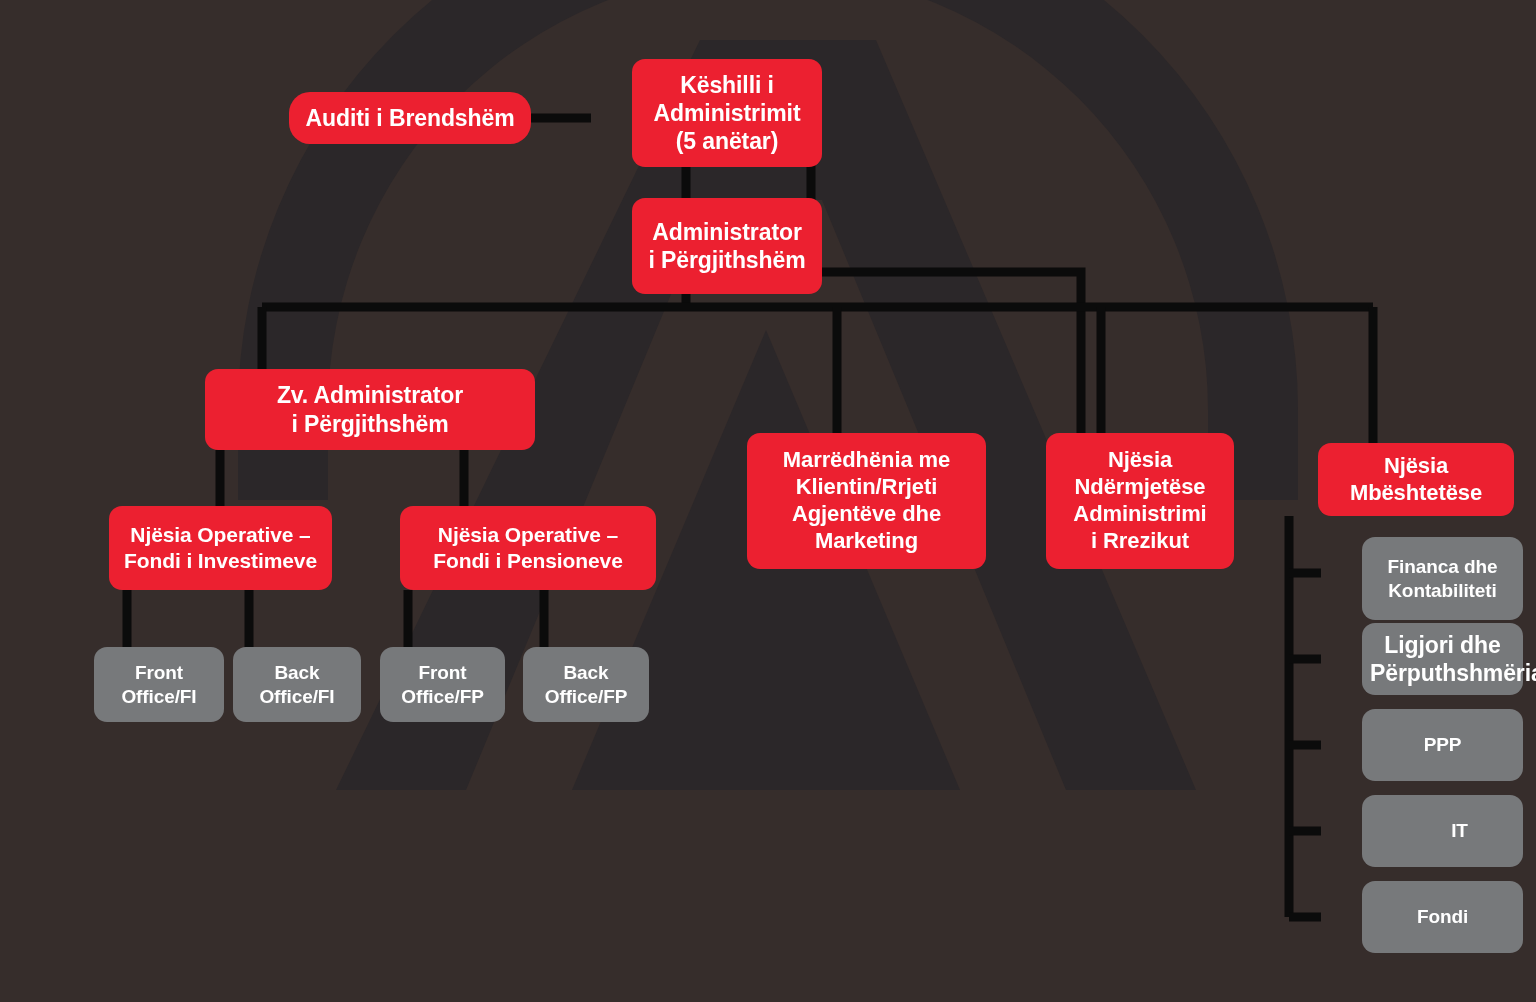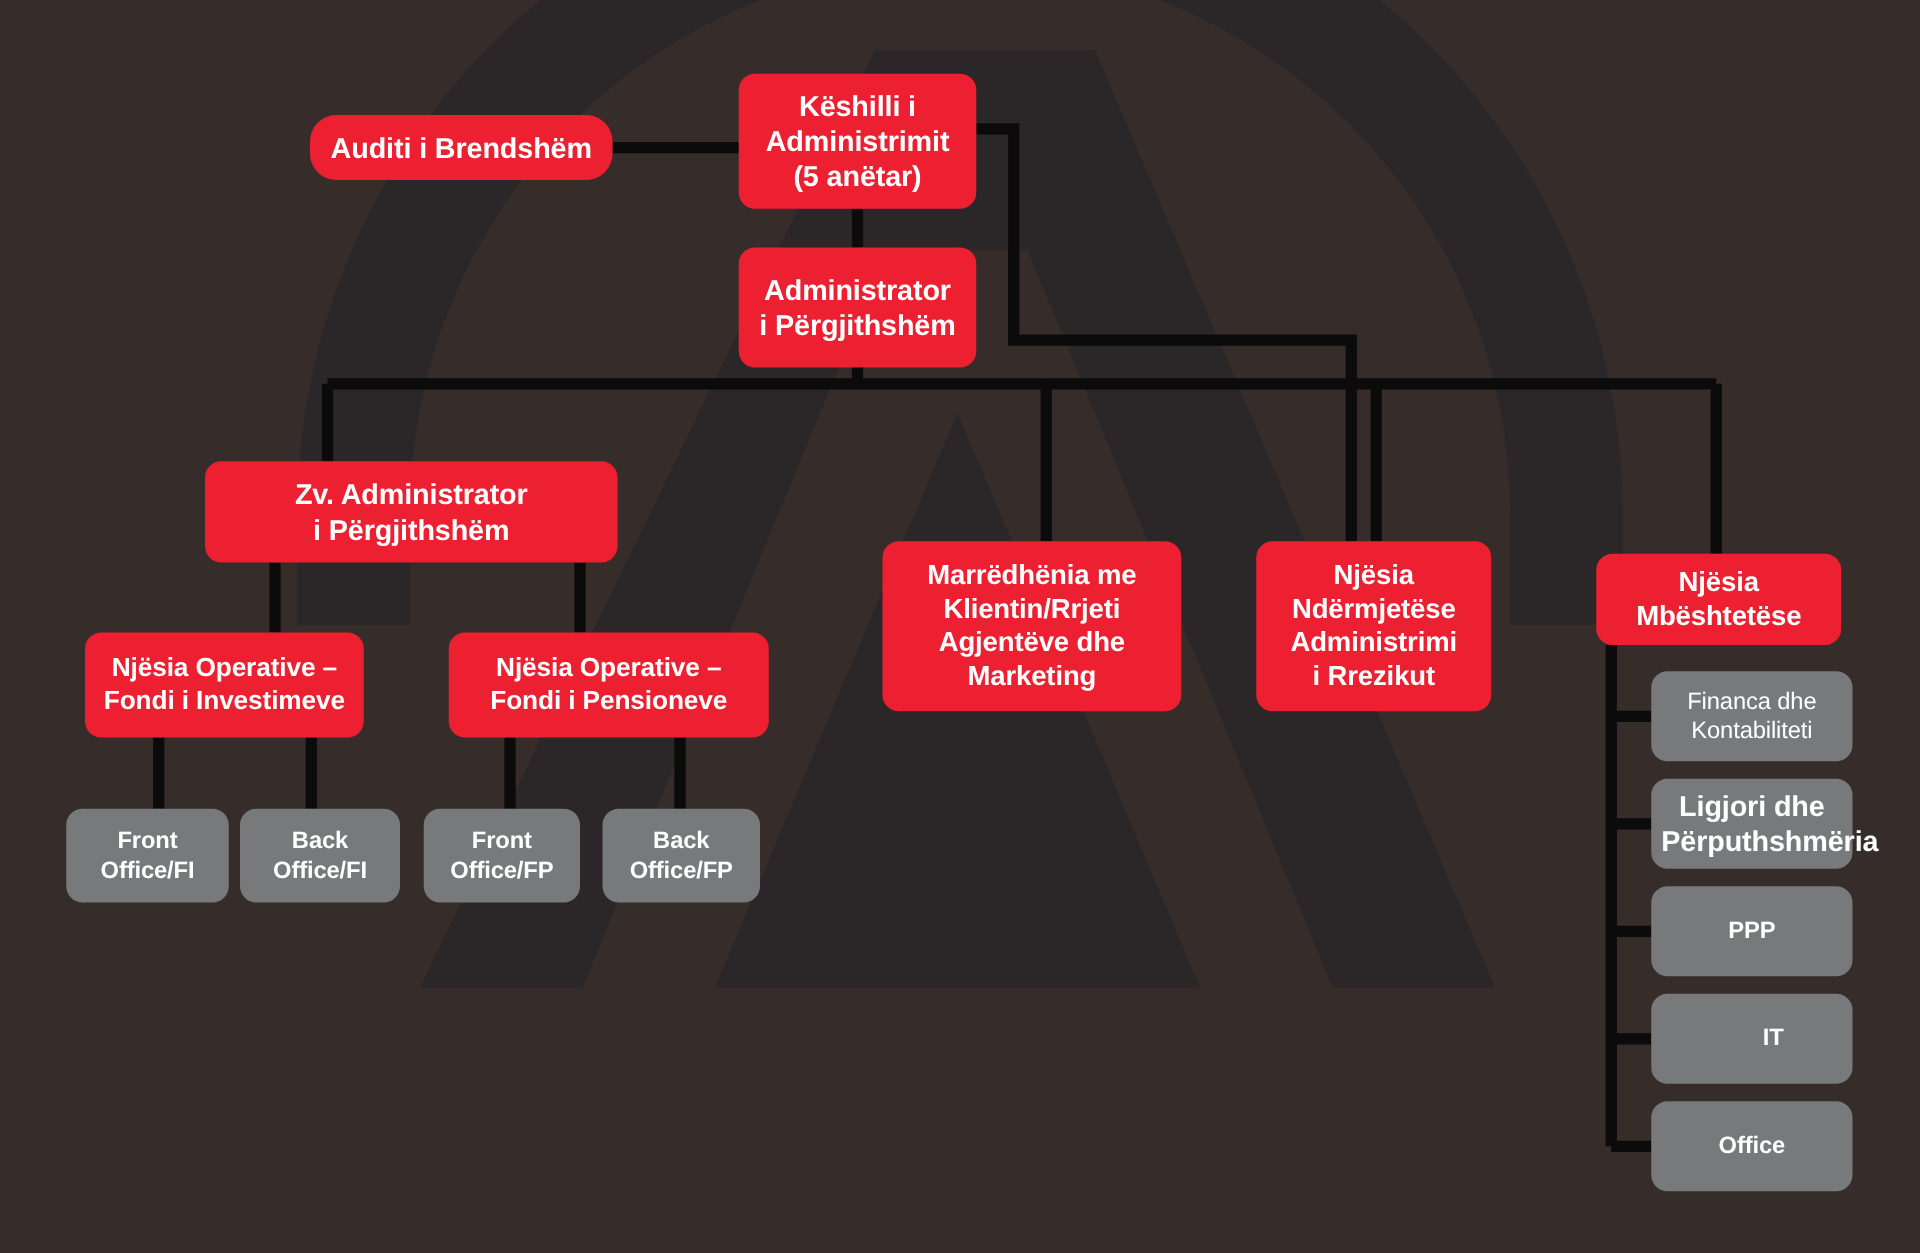--- a/index.html
+++ b/index.html
@@ -35,20 +35,21 @@
     display: flex;
     align-items: center;
     justify-content: center;
     text-align: center;
     border-radius: 13px;
     color: #FFFFFF;
     box-sizing: border-box;
     padding: 4px 8px;
     line-height: 1.22;
     letter-spacing: -0.1px;
+    margin-left: 41px;
   }
   .node-red {
     background: #EC2030;
   }
   .node-gray {
     background: #77797B;
   }
   .node span {
     display: block;
     width: 100%;
@@ -146,30 +147,30 @@
       </div>
       <div class="node node-gray" style="left: 192px; top: 647px; width: 128px; height: 75px; font-size: 19px; font-weight: 700;">
         <span>Back<br>Office/FI</span>
       </div>
       <div class="node node-gray" style="left: 339px; top: 647px; width: 125px; height: 75px; font-size: 19px; font-weight: 700;">
         <span>Front<br>Office/FP</span>
       </div>
       <div class="node node-gray" style="left: 482px; top: 647px; width: 126px; height: 75px; font-size: 19px; font-weight: 700;">
         <span>Back<br>Office/FP</span>
       </div>
-      <div class="node node-gray" style="left: 1321px; top: 537px; width: 161px; height: 72px; font-size: 19px; font-weight: 400;">
+      <div class="node node-gray" style="left: 1321px; top: 537px; width: 161px; height: 83px; font-size: 19px; font-weight: 700;">
         <span>Financa dhe<br>Kontabiliteti</span>
       </div>
       <div class="node node-gray" style="left: 1321px; top: 623px; width: 161px; height: 72px; font-size: 23px; font-weight: 700;">
         <span>Ligjori dhe<br>Përputhshmëria</span>
       </div>
       <div class="node node-gray" style="left: 1321px; top: 709px; width: 161px; height: 72px; font-size: 19px; font-weight: 700; justify-content: flex-end;">
         <span>PPP</span>
       </div>
       <div class="node node-gray" style="left: 1321px; top: 795px; width: 161px; height: 72px; font-size: 19px; font-weight: 700; padding-left: 42px;">
         <span>IT</span>
       </div>
       <div class="node node-gray" style="left: 1321px; top: 881px; width: 161px; height: 72px; font-size: 19px; font-weight: 700;">
-        <span>Office</span>
+        <span>Fondi</span>
       </div>
     </div>
 
 </div>
 
 </body></html>

